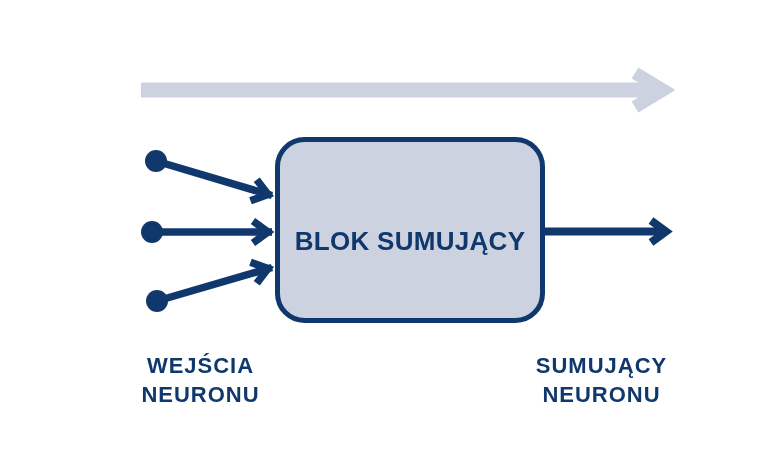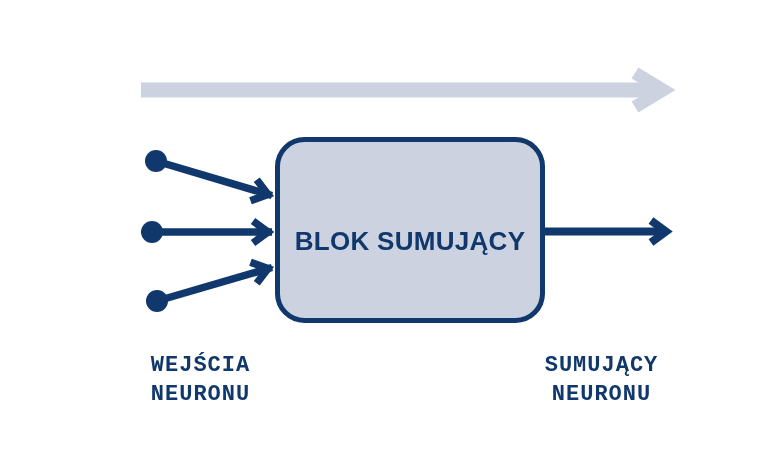--- a/index.html
+++ b/index.html
@@ -37,21 +37,20 @@
   .caption {
     position: absolute;
     top: 351px;
     width: 165px;
     color: var(--navy, #10386c);
     font-size: 22px; font-weight: bold;
     line-height: 29px;
     letter-spacing: 1px;
     text-align: center;
     white-space: nowrap;
-    font-family: Liberation Mono, monospace;
   }
   .caption-input  { left: 118px; }
   .caption-output { left: 519px; }
 </style>
 </head>
 <body>
 
 <div class="canvas">
 
   <svg width="768" height="458" viewBox="0 0 768 458">

